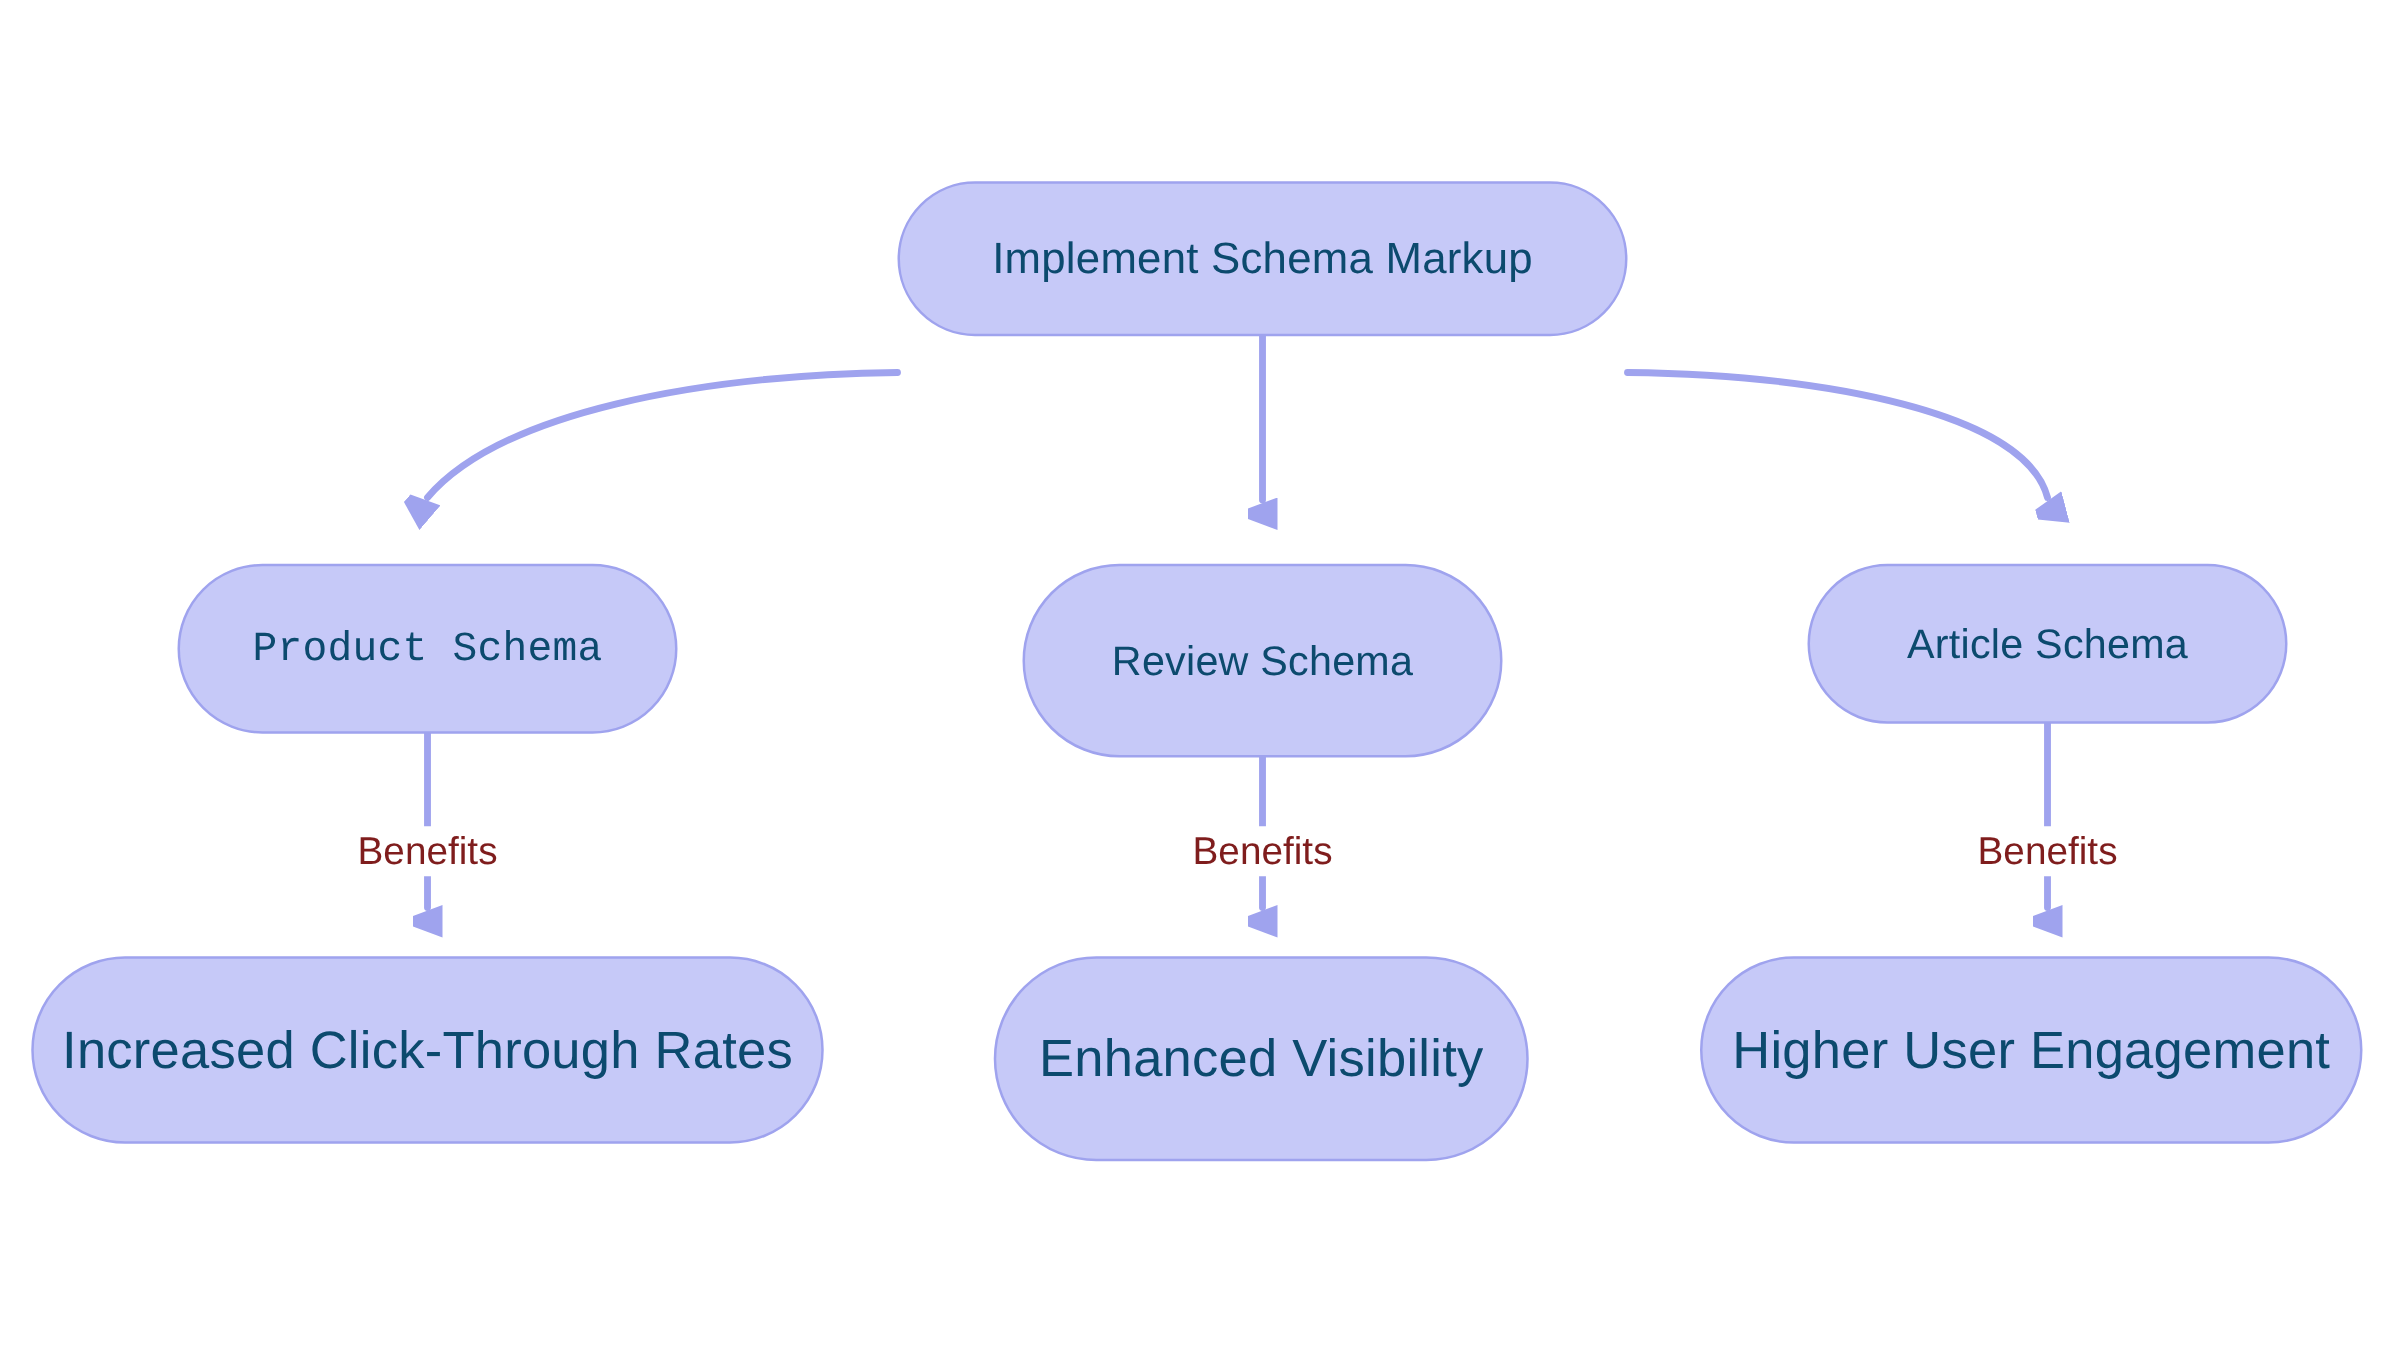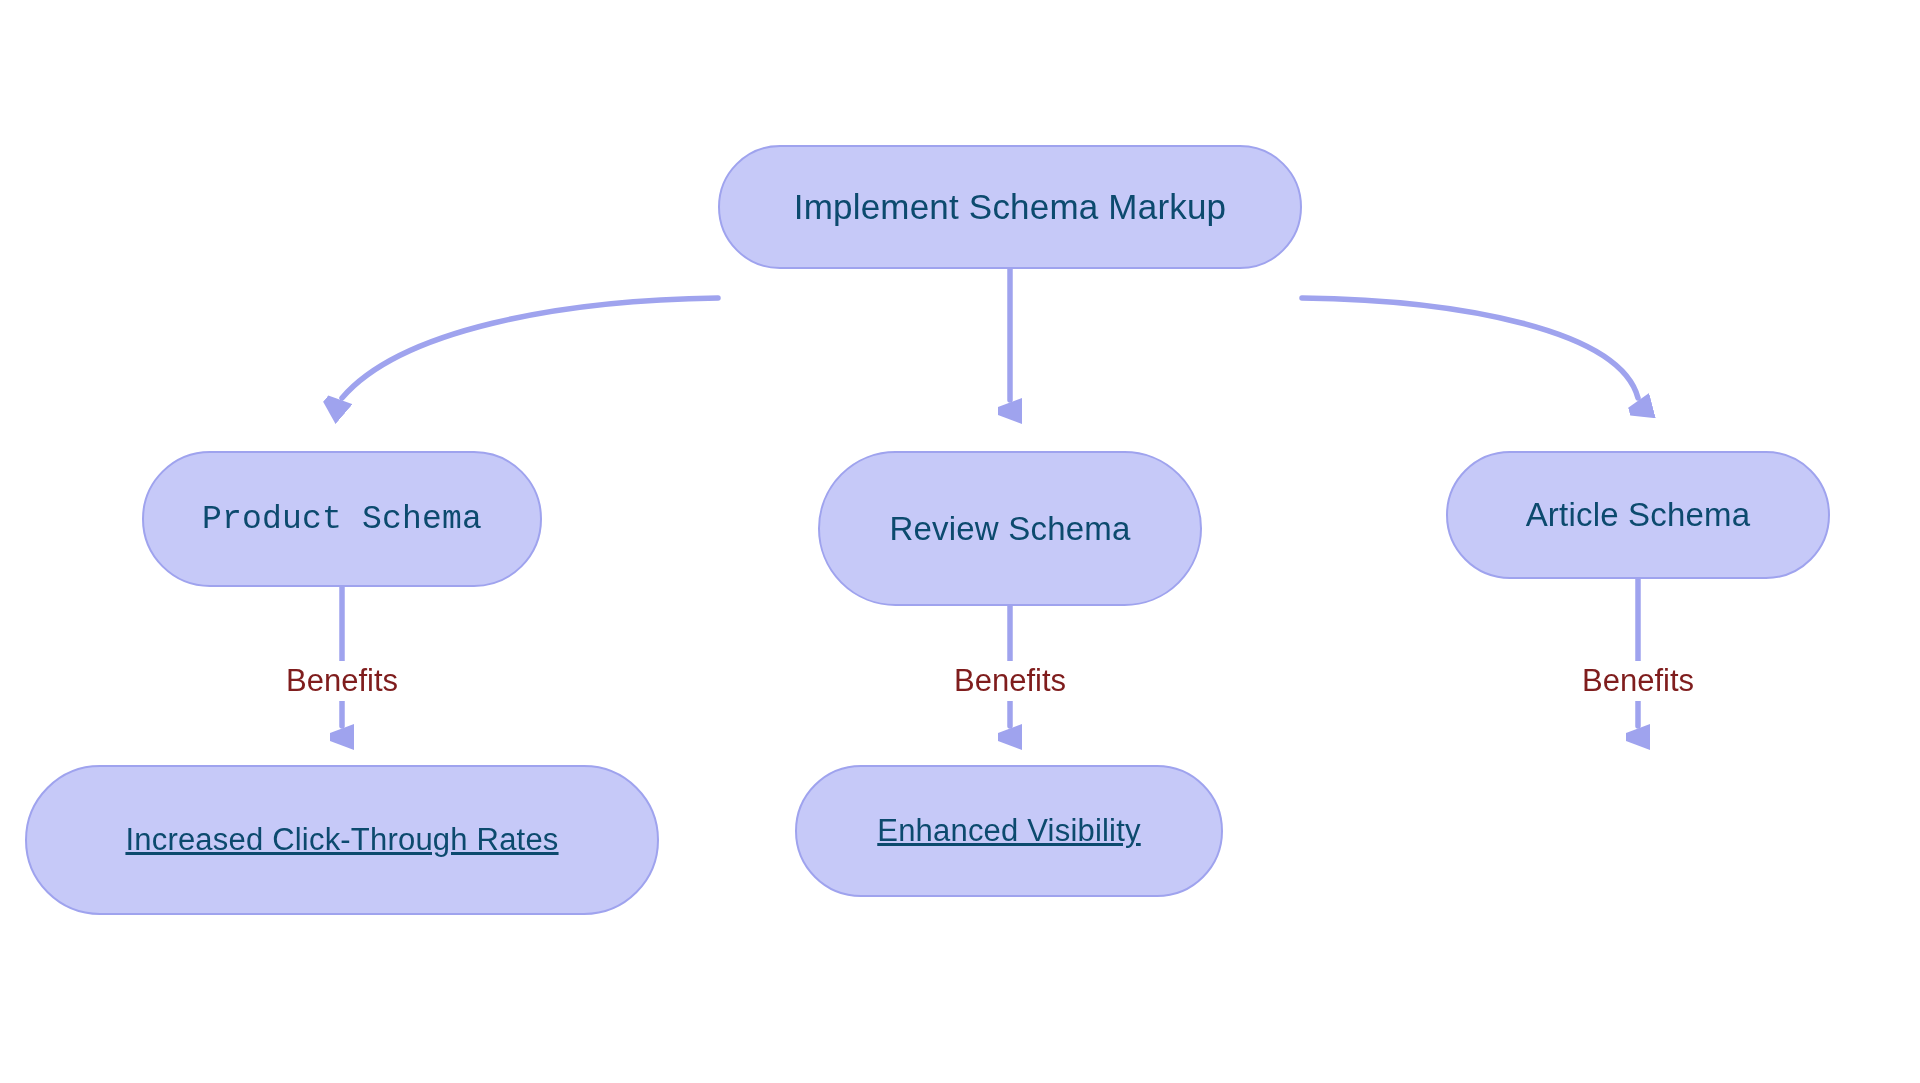--- a/index.html
+++ b/index.html
@@ -37,21 +37,21 @@
     justify-content: center;
     color: #0c4a6e;
     font-family: "Liberation Sans", sans-serif;
     font-weight: 400;
     letter-spacing: 0.2px;
     white-space: nowrap;
     user-select: none;
   }
   .node-root   { font-size: 35px; }
   .node-mid    { font-size: 33px; }
-  .node-leaf   { font-size: 31px; text-decoration: underline; }
+  .node-leaf   { font-size: 42px; }
 
   .edge-label {
     position: absolute;
     color: #7f1d1d;
     font-family: "Liberation Sans", sans-serif;
     font-size: 31px;
     background: #ffffff;
     padding: 2px 9px;
     white-space: nowrap;
     transform: translate(-50%, -50%);
@@ -99,24 +99,27 @@
   </div>
 
   <div class="node node-mid" style="left:1446px; top:451px; width:384px; height:128px;">
     <span>Article Schema</span>
   </div>
 
   <div class="node node-leaf" style="left:25px; top:765px; width:634px; height:150px;">
     <span>Increased Click-Through Rates</span>
   </div>
 
-  <div class="node node-leaf" style="left:795px; top:765px; width:428px; height:132px;">
+  <div class="node node-leaf" style="left:795px; top:765px; width:428px; height:164px;">
     <span>Enhanced Visibility</span>
   </div>
 
+  <div class="node node-leaf" style="left:1360px; top:765px; width:530px; height:150px;">
+    <span>Higher User Engagement</span>
+  </div>
 
   <div class="edge-label" style="left:342px; top:681px;">Benefits</div>
 
   <div class="edge-label" style="left:1010px; top:681px;">Benefits</div>
 
   <div class="edge-label" style="left:1638px; top:681px;">Benefits</div>
 
 </div>
 
 </body></html>

